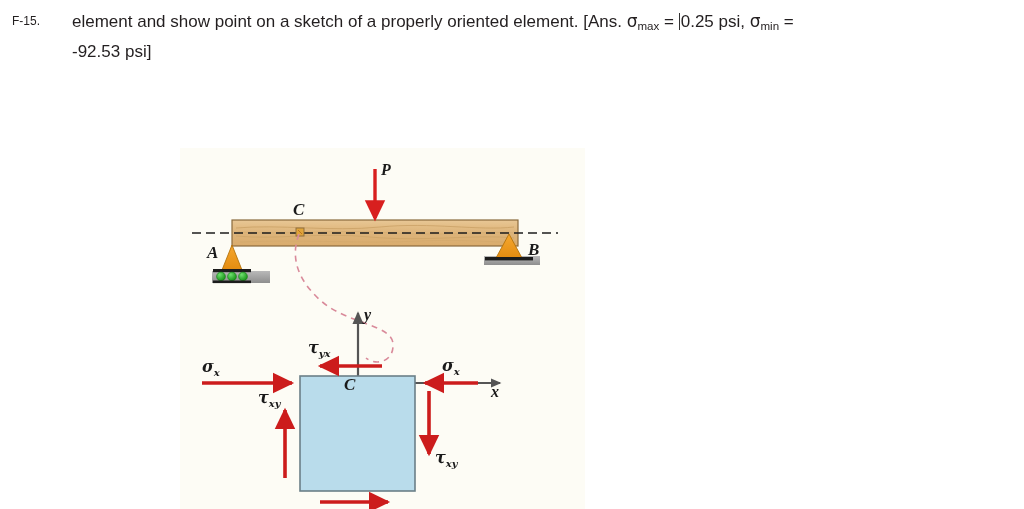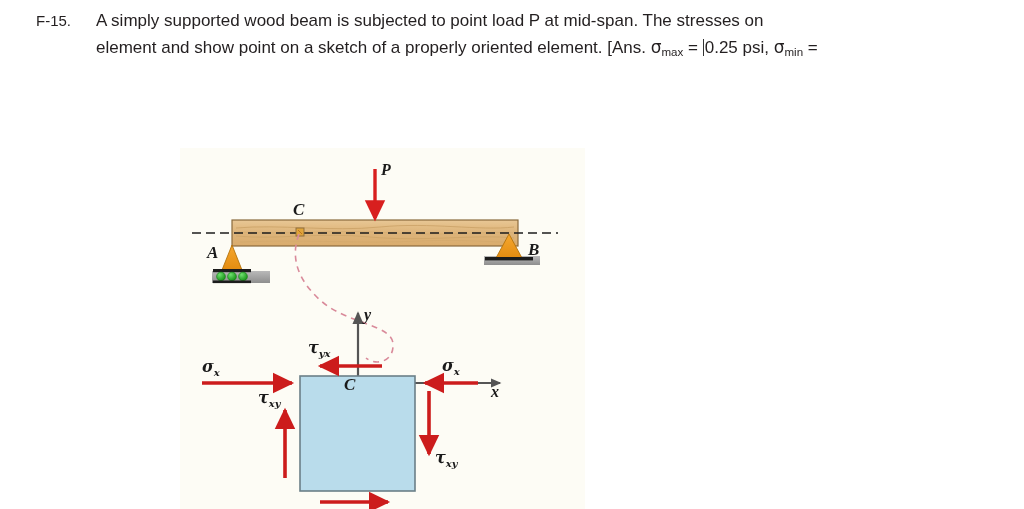--- a/index.html
+++ b/index.html
@@ -27,24 +27,23 @@
   .prob-row {
     display: flex;
     align-items: flex-start;
   }
   #problem-number {
     width: 72px;
     flex: 0 0 72px;
     text-align: left;
     padding-left: 12px;
     box-sizing: border-box;
-    font-size: 15px;
+    font-size: 12px;
     line-height: 26px;
     color: #231f20;
-    margin-left: 24px;
   }
   #problem-body {
     flex: 1 1 auto;
     font-size: 17px;
     line-height: 26px;
     color: #231f20;
     padding-right: 6px;
   }
   #problem-body .ln {
     display: block;
@@ -93,29 +92,29 @@
   }
 </style>
 </head>
 <body>
 
 <div id="problem-statement">
   <div class="prob-row">
     <div id="problem-number">F-15.</div>
     <div id="problem-body">
 
-      <span class="ln">
-        <span>A simply supported wood beam is subjected to point load P at mid-span. The stresses on</span>
-      </span>
 
 
       <span class="ln">
         <span>element and show point on a sketch of a properly oriented element. [Ans. </span><span class="greek">σ</span><sub>max</sub><span> = </span><span class="caret"></span><span>0.25 psi, </span><span class="greek">σ</span><sub>min</sub><span> =</span>
       </span>
 
+      <span class="ln">
+        <span>-92.53 psi]</span>
+      </span>
 
     </div>
   </div>
 </div>
 
 <div id="figure">
   <svg width="405" height="361" viewBox="0 0 405 361" xmlns="http://www.w3.org/2000/svg">
     <defs>
 
       <linearGradient id="woodgrad" x1="0" y1="0" x2="0" y2="1">

